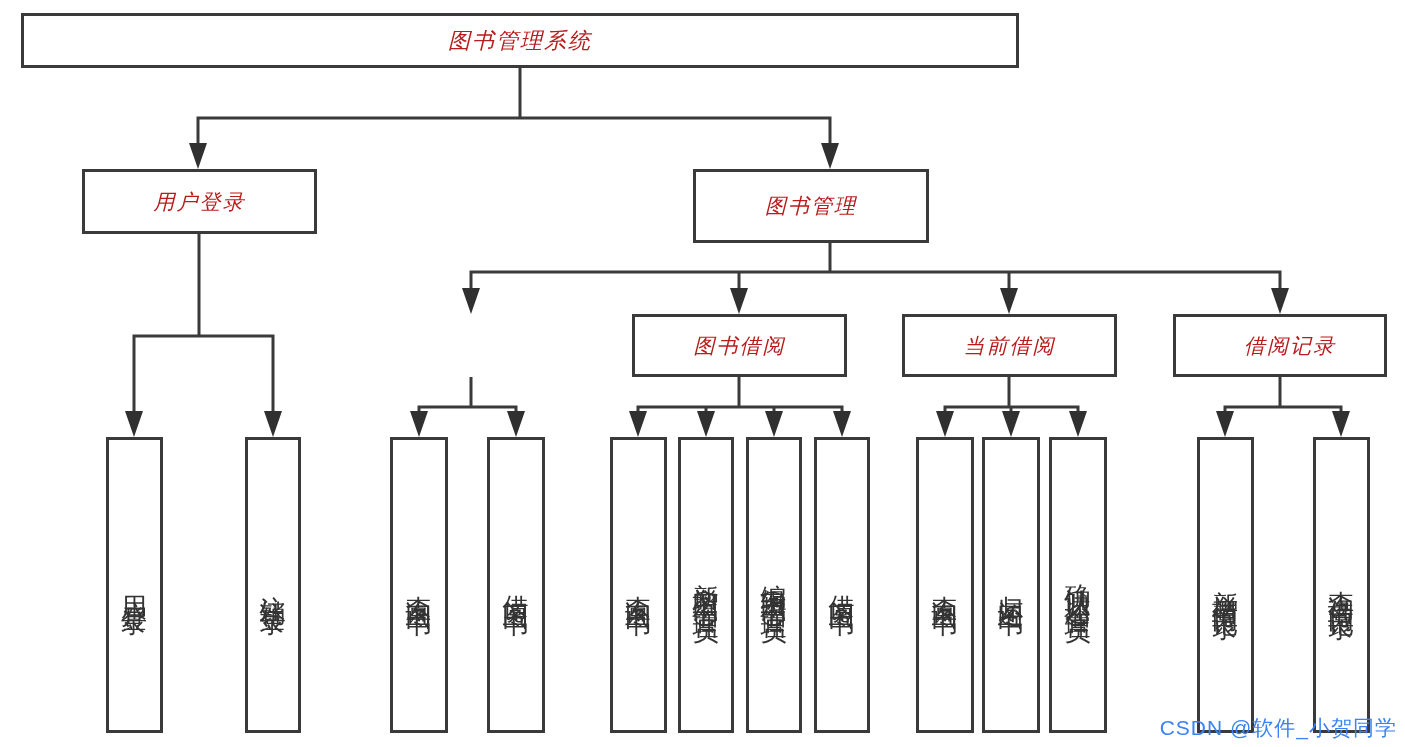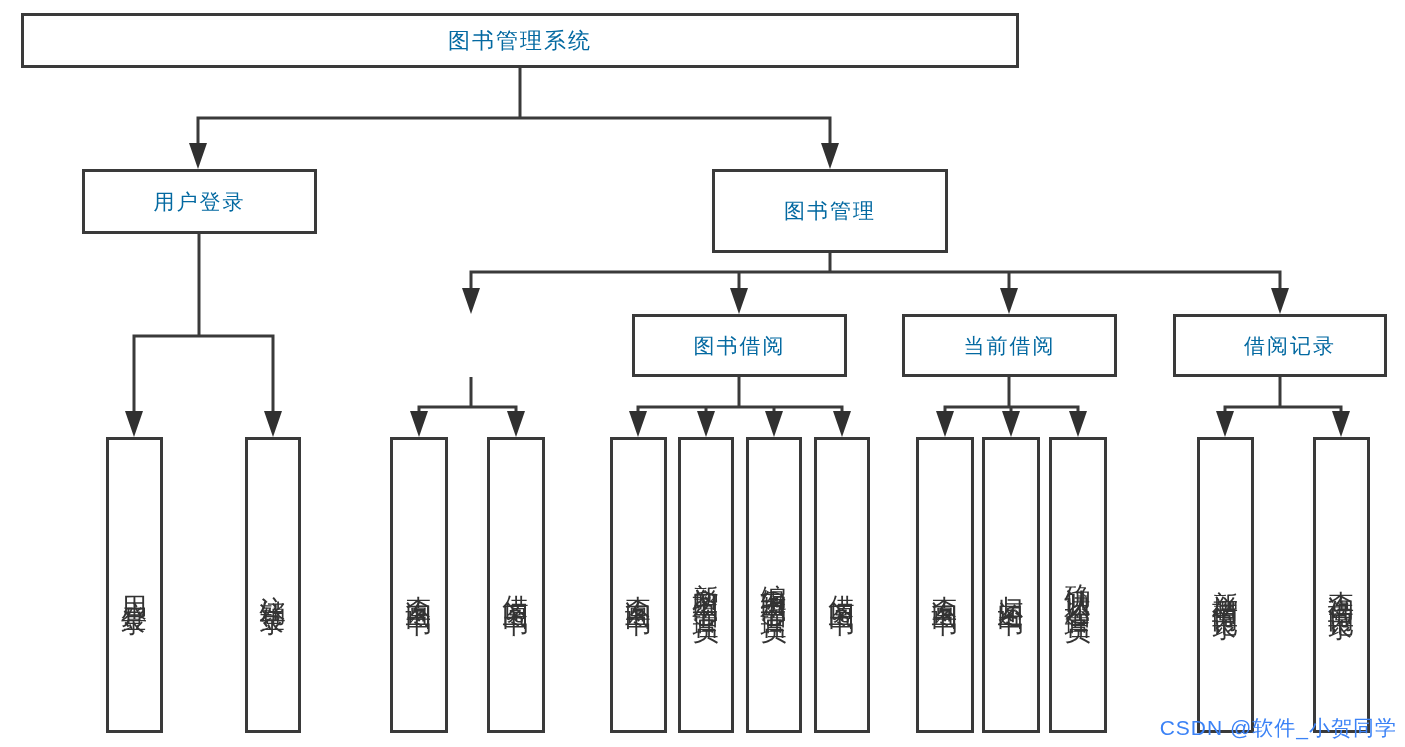--- a/index.html
+++ b/index.html
@@ -20,22 +20,23 @@
   .hbox {
     position: absolute;
     box-sizing: border-box;
     border: 3px solid #3a3a3a;
     background: #ffffff;
     display: flex;
     align-items: center;
     justify-content: center;
     font-size: 21px;
     letter-spacing: 2px;
-    color: #0369a1;
+    color: #b91c1c;
     white-space: nowrap;
+    font-style: italic;
   }
   .vbox {
     position: absolute;
     box-sizing: border-box;
     border: 3px solid #3a3a3a;
     background: #ffffff;
     display: flex;
     align-items: center;
     justify-content: center;
     writing-mode: vertical-rl;
@@ -119,21 +120,21 @@
     </g>
   </svg>
 
   <div class="hbox title-box" style="left:21px; top:13px; width:998px; height:55px;">
     <span>图书管理系统</span>
   </div>
 
   <div class="hbox" style="left:82px; top:169px; width:235px; height:65px;">
     <span>用户登录</span>
   </div>
-  <div class="hbox" style="left:712px; top:169px; width:236px; height:84px;">
+  <div class="hbox" style="left:693px; top:169px; width:236px; height:74px;">
     <span>图书管理</span>
   </div>
 
   <div class="hbox" style="left:632px; top:314px; width:215px; height:63px;">
     <span>图书借阅</span>
   </div>
   <div class="hbox" style="left:902px; top:314px; width:215px; height:63px;">
     <span>当前借阅</span>
   </div>
   <div class="hbox" style="left:1173px; top:314px; width:214px; height:63px;padding-left:20px;">

